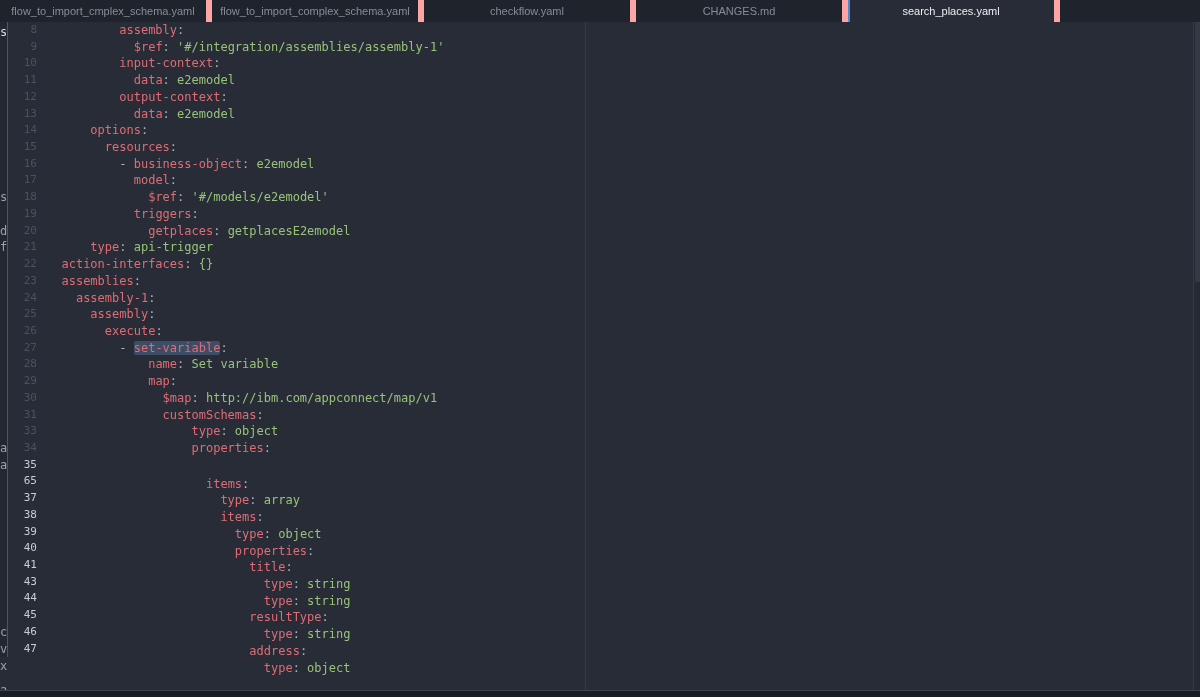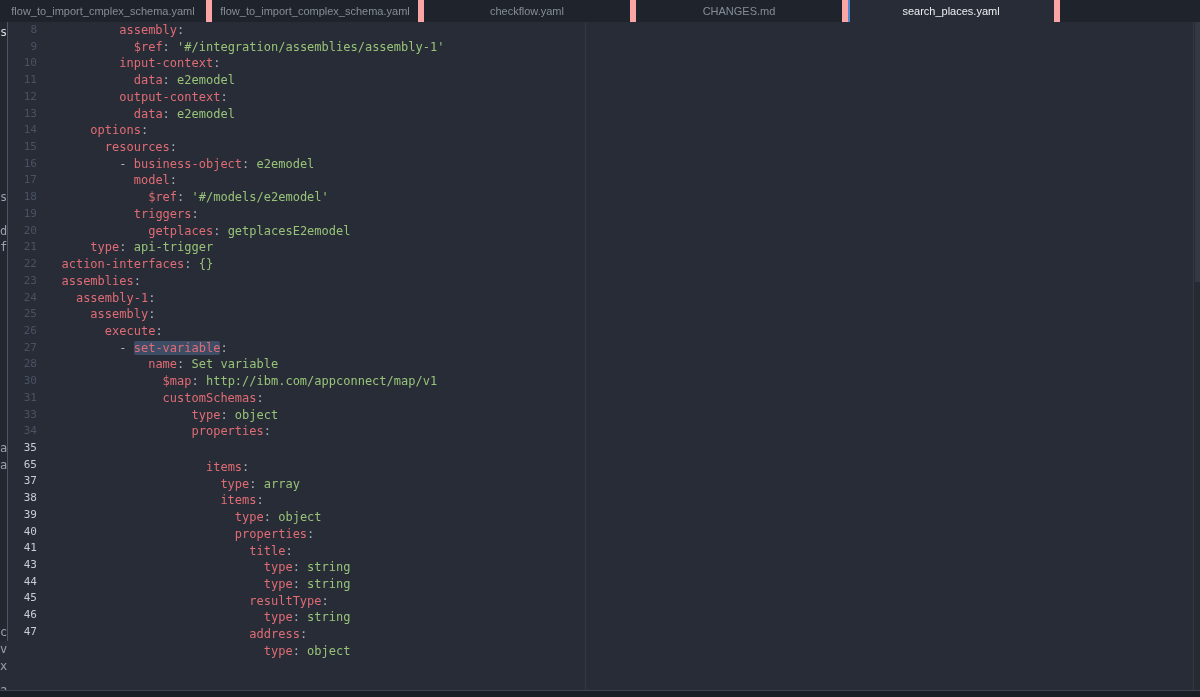--- a/index.html
+++ b/index.html
@@ -149,20 +149,21 @@
         <div class="row"><span class="sliver-cell"></span><span class="ln">19</span><span class="code">            <span class="tok-k">triggers</span><span class="tok-p">:</span></span></div>
         <div class="row"><span class="sliver-cell"></span><span class="ln">20</span><span class="code">              <span class="tok-k">getplaces</span><span class="tok-p">: </span><span class="tok-v">getplacesE2emodel</span></span></div>
         <div class="row"><span class="sliver-cell"></span><span class="ln">21</span><span class="code">      <span class="tok-k">type</span><span class="tok-p">: </span><span class="tok-v">api-trigger</span></span></div>
         <div class="row"><span class="sliver-cell"></span><span class="ln">22</span><span class="code">  <span class="tok-k">action-interfaces</span><span class="tok-p">: </span><span class="tok-v">{}</span></span></div>
         <div class="row"><span class="sliver-cell"></span><span class="ln">23</span><span class="code">  <span class="tok-k">assemblies</span><span class="tok-p">:</span></span></div>
         <div class="row"><span class="sliver-cell"></span><span class="ln">24</span><span class="code">    <span class="tok-k">assembly-1</span><span class="tok-p">:</span></span></div>
         <div class="row"><span class="sliver-cell"></span><span class="ln">25</span><span class="code">      <span class="tok-k">assembly</span><span class="tok-p">:</span></span></div>
         <div class="row"><span class="sliver-cell"></span><span class="ln">26</span><span class="code">        <span class="tok-k">execute</span><span class="tok-p">:</span></span></div>
         <div class="row"><span class="sliver-cell"></span><span class="ln">27</span><span class="code">          <span class="tok-p">- </span><span class="tok-kh">set-variable</span><span class="tok-p">:</span></span></div>
         <div class="row"><span class="sliver-cell"></span><span class="ln">28</span><span class="code">              <span class="tok-k">name</span><span class="tok-p">: </span><span class="tok-v">Set variable</span></span></div>
+        <div class="row"><span class="sliver-cell"></span><span class="ln">29</span><span class="code">              <span class="tok-k">map</span><span class="tok-p">:</span></span></div>
         <div class="row"><span class="sliver-cell"></span><span class="ln">30</span><span class="code">                <span class="tok-k">$map</span><span class="tok-p">: </span><span class="tok-v">http://ibm.com/appconnect/map/v1</span></span></div>
         <div class="row"><span class="sliver-cell"></span><span class="ln">31</span><span class="code">                <span class="tok-k">customSchemas</span><span class="tok-p">:</span></span></div>
         <div class="row"><span class="sliver-cell"></span><span class="ln">33</span><span class="code">                    <span class="tok-k">type</span><span class="tok-p">: </span><span class="tok-v">object</span></span></div>
         <div class="row"><span class="sliver-cell"></span><span class="ln">34</span><span class="code">                    <span class="tok-k">properties</span><span class="tok-p">:</span></span></div>
         <div class="row sel"><span class="sliver-cell"></span><span class="ln">35</span><span class="code">                      <span class="tok-k">items</span><span class="tok-p">:</span></span></div>
         <div class="row sel"><span class="sliver-cell"></span><span class="ln">65</span><span class="code">                        <span class="tok-k">type</span><span class="tok-p">: </span><span class="tok-v">array</span></span></div>
         <div class="row sel"><span class="sliver-cell"></span><span class="ln">37</span><span class="code">                        <span class="tok-k">items</span><span class="tok-p">:</span></span></div>
         <div class="row sel"><span class="sliver-cell"></span><span class="ln">38</span><span class="code">                          <span class="tok-k">type</span><span class="tok-p">: </span><span class="tok-v">object</span></span></div>
         <div class="row sel"><span class="sliver-cell"></span><span class="ln">39</span><span class="code">                          <span class="tok-k">properties</span><span class="tok-p">:</span></span></div>
         <div class="row sel"><span class="sliver-cell"></span><span class="ln">40</span><span class="code">                            <span class="tok-k">title</span><span class="tok-p">:</span></span></div>

